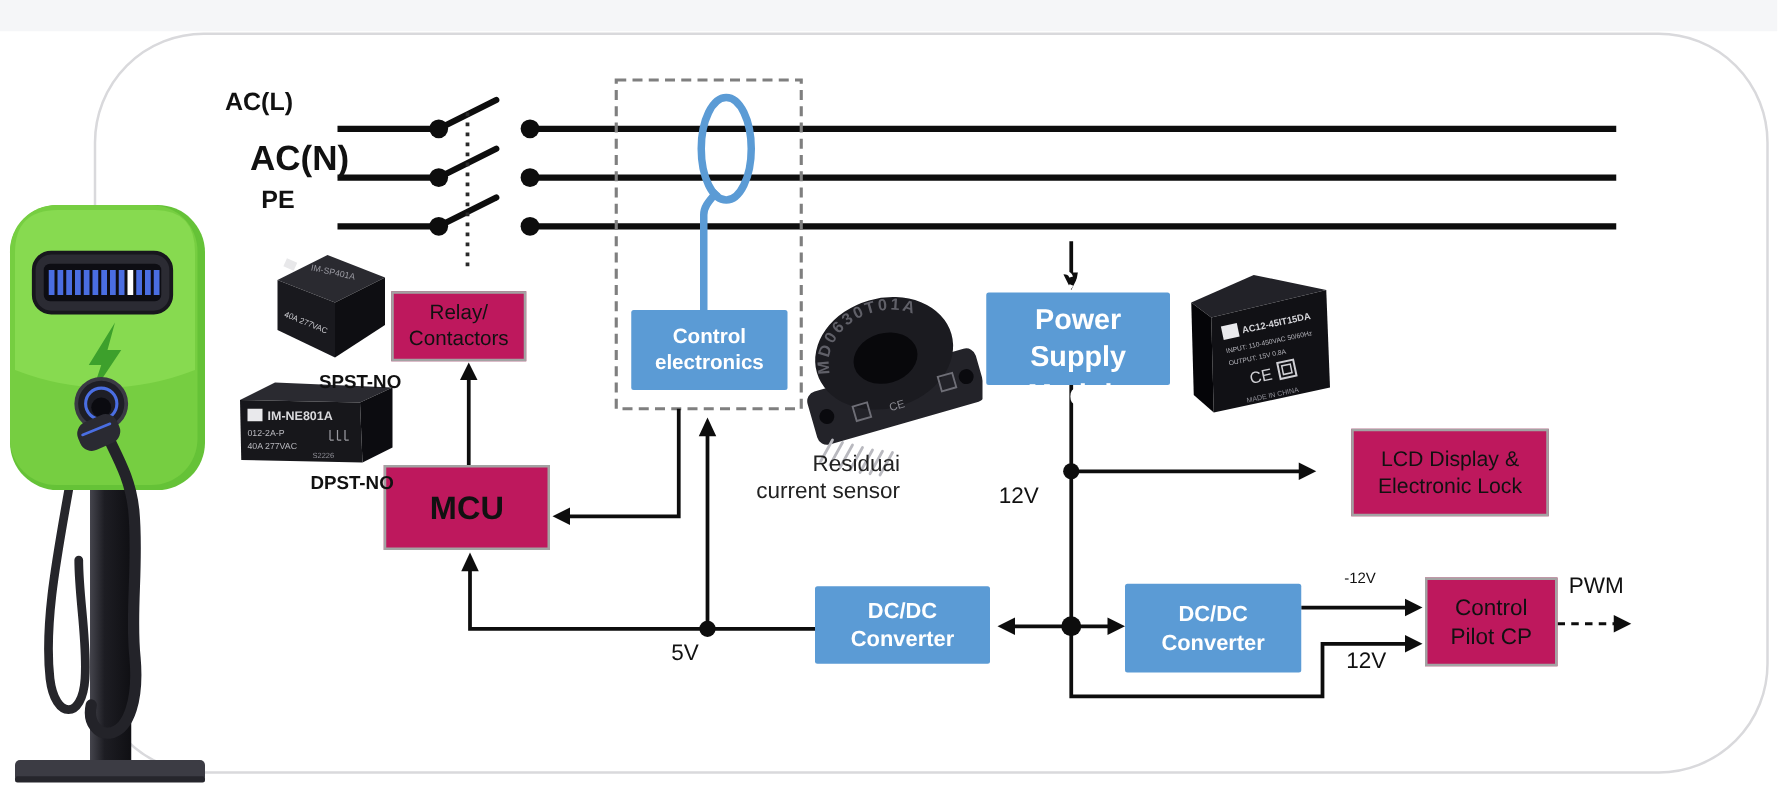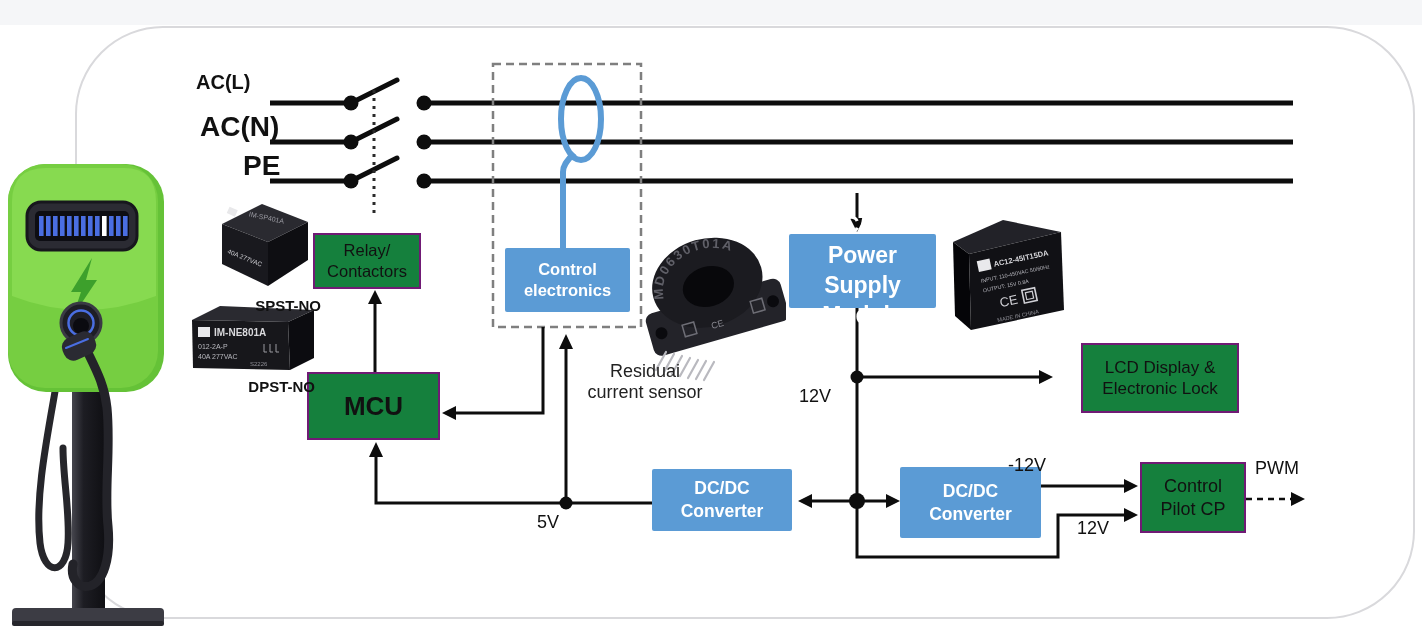--- a/index.html
+++ b/index.html
@@ -12,21 +12,21 @@
   .top-band{position:absolute;left:0;top:0;width:1422px;height:25px;background:#f5f6f8;}
   .frame{
     position:absolute;left:75px;top:26px;width:1336px;height:589px;
     border:2px solid #d9d9dc;border-radius:88px;background:#ffffff;z-index:0;
   }
   .layer{position:absolute;left:0;top:0;z-index:1;}
   .lbl{position:absolute;z-index:4;white-space:pre-line;line-height:1.18;}
   .lbl.bold{font-weight:bold;}
   .box{
     position:absolute;z-index:3;display:flex;align-items:center;justify-content:center;
-    text-align:center;background:#15803d;border:2px solid #701a75;white-space:pre-line;line-height:1.25;
+    text-align:center;background:#be185d;border:2px solid #a3a3a3;white-space:pre-line;line-height:1.25;
   }
   .bluebox{
     position:absolute;z-index:3;display:flex;align-items:center;justify-content:center;
     text-align:center;color:#fff;font-weight:bold;white-space:pre-line;line-height:1.3;
     background:#5b9bd5;border-radius:2px;
   }
   .photo{position:absolute;z-index:3;}
   svg text{font-family:"Liberation Sans","DejaVu Sans",sans-serif;}
 </style>
 </head>
@@ -88,45 +88,45 @@
     <polygon points="1138,486 1124,479 1124,493"></polygon>
     <polygon points="1305,499 1291,492 1291,506"></polygon>
   </g>
   <g fill="#0d0d0d">
     <circle cx="566" cy="503" r="6.5"></circle>
     <circle cx="857" cy="377" r="6.5"></circle>
     <circle cx="857" cy="501" r="8"></circle>
   </g>
 </svg>
 
-<div class="lbl bold" style="left:196px;top:71px;font-size:20px;">AC(L)</div>
+<div class="lbl bold" style="left:180px;top:71px;font-size:20px;">AC(L)</div>
 <div class="lbl bold" style="left:200px;top:110px;font-size:28px;">AC(N)</div>
-<div class="lbl bold" style="left:209px;top:149px;font-size:28px;margin-left:34px;">PE</div>
+<div class="lbl bold" style="left:209px;top:149px;font-size:20px;">PE</div>
 
 <div class="box" style="left:313px;top:233px;width:104px;height:52px;font-size:16.5px;">Relay/
 Contactors</div>
 <div class="bluebox" style="left:505px;top:248px;width:125px;height:64px;font-size:16.5px;">Control
 electronics</div>
 <div class="box" style="left:307px;top:372px;width:129px;height:64px;font-size:26px;font-weight:bold;">MCU</div>
 <div class="bluebox" style="left:789px;top:234px;width:147px;height:74px;font-size:23px;">AC/DC Power
 Supply Module</div>
 <div class="box" style="left:1057px;top:343px;width:154px;height:66px;font-size:17px;margin-left:24px;">LCD Display &amp;
 Electronic Lock</div>
 <div class="bluebox" style="left:652px;top:469px;width:140px;height:62px;font-size:17.5px;">DC/DC
 Converter</div>
 <div class="bluebox" style="left:900px;top:467px;width:141px;height:71px;font-size:17.5px;">DC/DC
 Converter</div>
 <div class="box" style="left:1140px;top:462px;width:102px;height:67px;font-size:18px;">Control
 Pilot CP</div>
 
-<div class="lbl" style="left:570px;top:361px;width:150px;font-size:18px;text-align:center;color:#222;">Residuai
+<div class="lbl" style="left:570px;top:361px;width:150px;font-size:18px;text-align:right;color:#222;">Residuai
 current sensor</div>
 <div class="lbl" style="left:537px;top:512px;font-size:18px;">5V</div>
 <div class="lbl" style="left:799px;top:386px;font-size:18px;">12V</div>
-<div class="lbl" style="left:1008px;top:455px;width:52px;font-size:18px;text-align:left;">-12V</div>
+<div class="lbl" style="left:1062px;top:455px;width:52px;font-size:12px;text-align:center;">-12V</div>
 <div class="lbl" style="left:1068px;top:518px;width:50px;font-size:18px;text-align:center;">12V</div>
 <div class="lbl" style="left:1255px;top:458px;font-size:18px;">PWM</div>
 <div class="lbl bold" style="left:215px;top:285px;width:106px;font-size:15px;text-align:right;margin-top:12px;">SPST-NO</div>
 <div class="lbl bold" style="left:209px;top:378px;width:106px;font-size:15px;text-align:right;">DPST-NO</div>
 
 <svg class="photo" style="left:210px;top:194px;" width="112" height="96" viewBox="0 0 112 96">
   <polygon points="12,30 52,10 98,28 58,48" fill="#2a2a30"></polygon>
   <polygon points="12,30 58,48 58,92 12,70" fill="#19191e"></polygon>
   <polygon points="58,48 98,28 98,66 58,92" fill="#0e0e12"></polygon>
   <rect x="18" y="14" width="9" height="7" transform="rotate(24 22 17)" fill="#e8e8ea"></rect>

